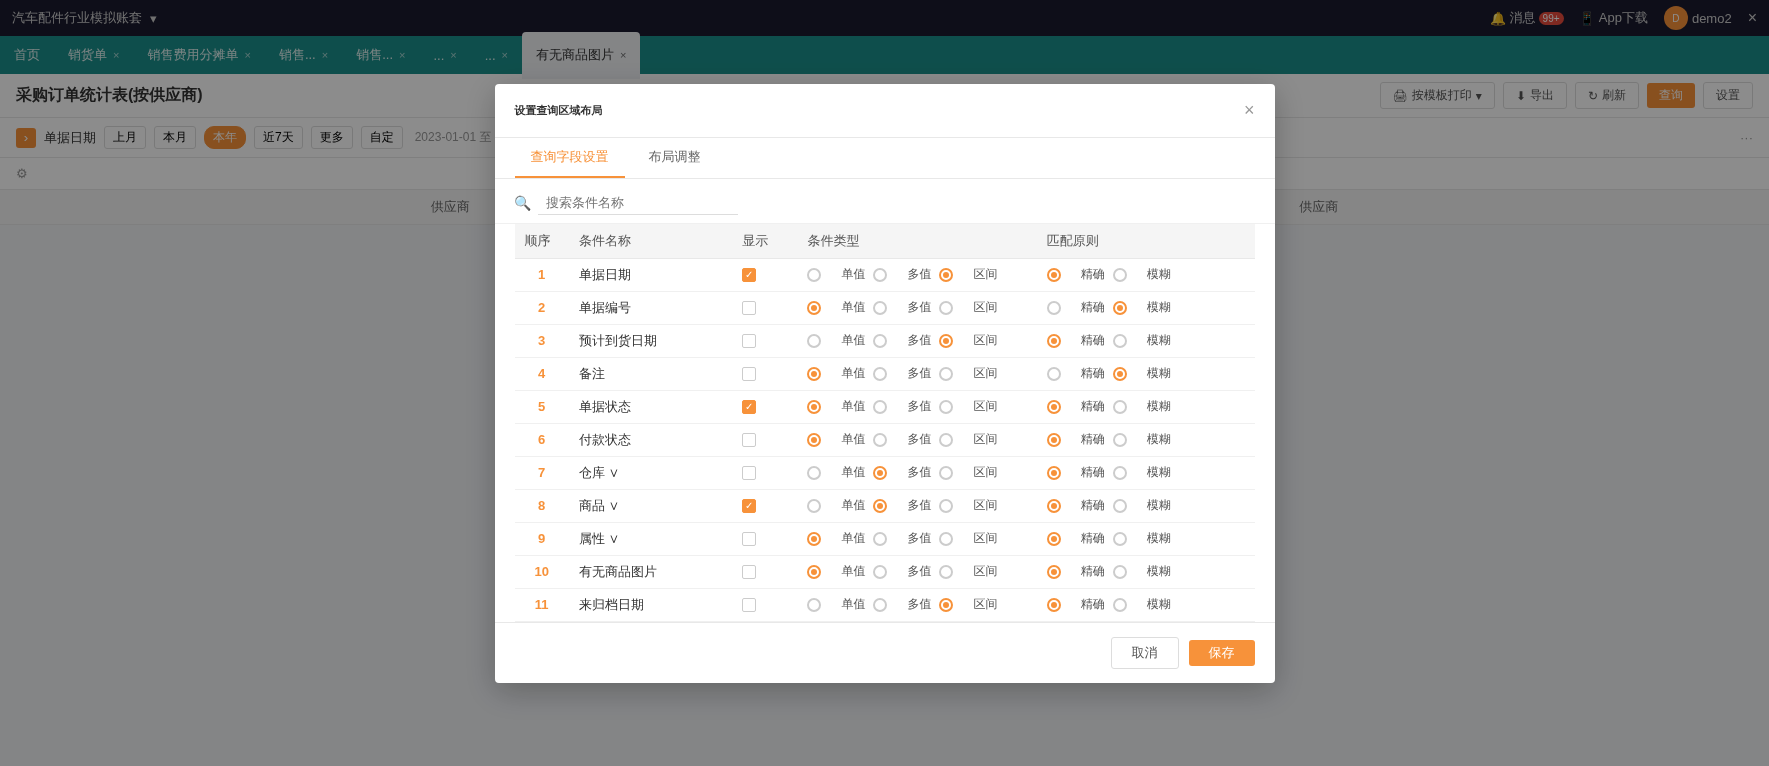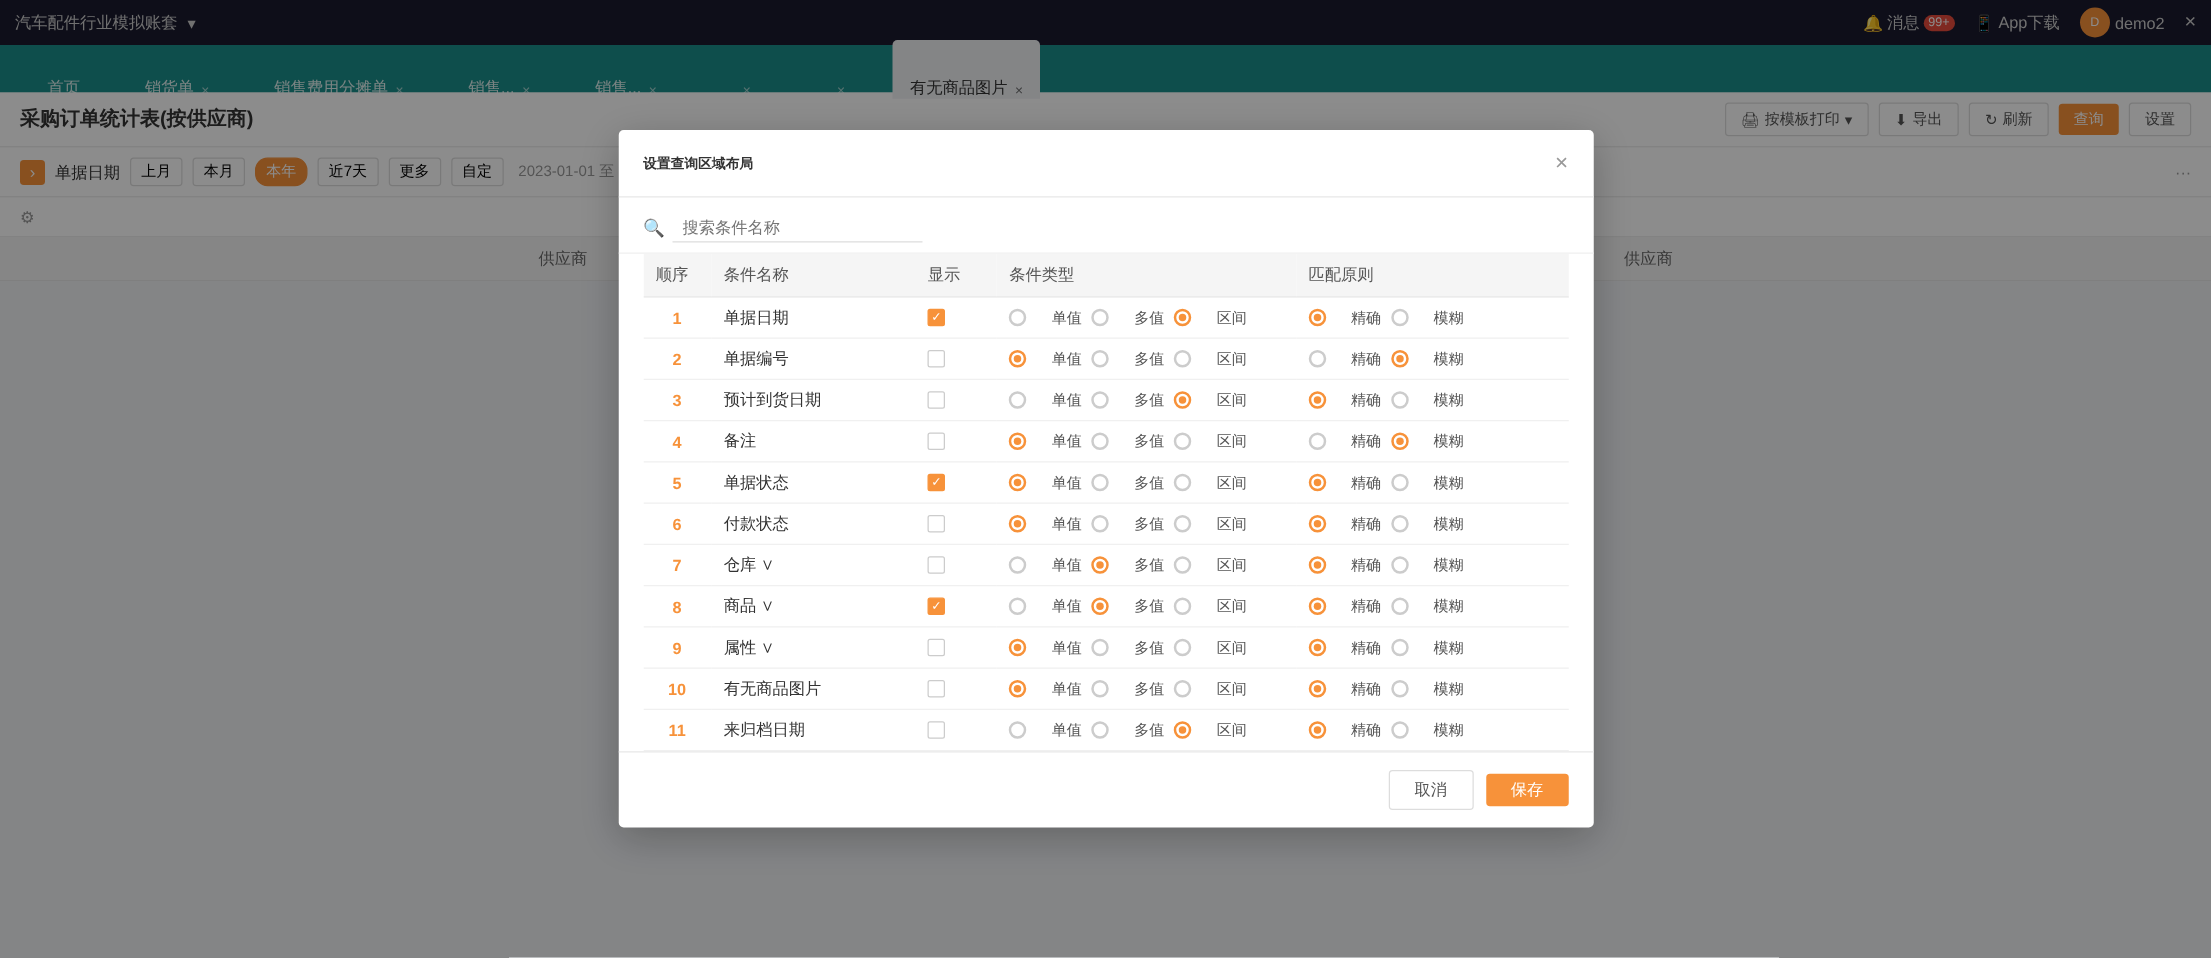--- a/index.html
+++ b/index.html
@@ -25,27 +25,26 @@
       background: #1a8f8a;
       height: 38px;
       display: flex;
       align-items: center;
       padding: 0 0;
     }
     .tab-item {
       padding: 0 14px;
       height: 47px;
       display: flex;
-      align-items: flex-end;
+      align-items: center;
       color: rgba(255,255,255,0.85);
       cursor: pointer;
       font-size: 13px;
       white-space: nowrap;
       position: relative;
-      margin-left: 24px;
     }
     .tab-item.active {
       background: #f0f2f5;
       color: #333;
       border-radius: 4px 4px 0 0;
     }
     .tab-item .tab-close { margin-left: 6px; font-size: 11px; opacity: 0.7; }
 
     
     .page-header {
@@ -377,20 +376,28 @@
 </div>
 
 <div class="overlay">
   <div class="dialog">
 
     <div class="dialog-header">
       <span class="dialog-title">设置查询区域布局</span>
       <button class="dialog-close">×</button>
     </div>
 
+    <div class="dialog-tabs">
+      <div class="dialog-tab active">
+        <span>查询字段设置</span>
+      </div>
+      <div class="dialog-tab">
+        <span>布局调整</span>
+      </div>
+    </div>
 
     <div class="dialog-search">
       <span style="color:#aaa;font-size:14px;">🔍</span>
       <input type="text" class="dialog-search-input" placeholder="搜索条件名称" style="">
     </div>
 
     <div class="dialog-table-wrap">
       <table class="dialog-table">
         <thead>
           <tr>

